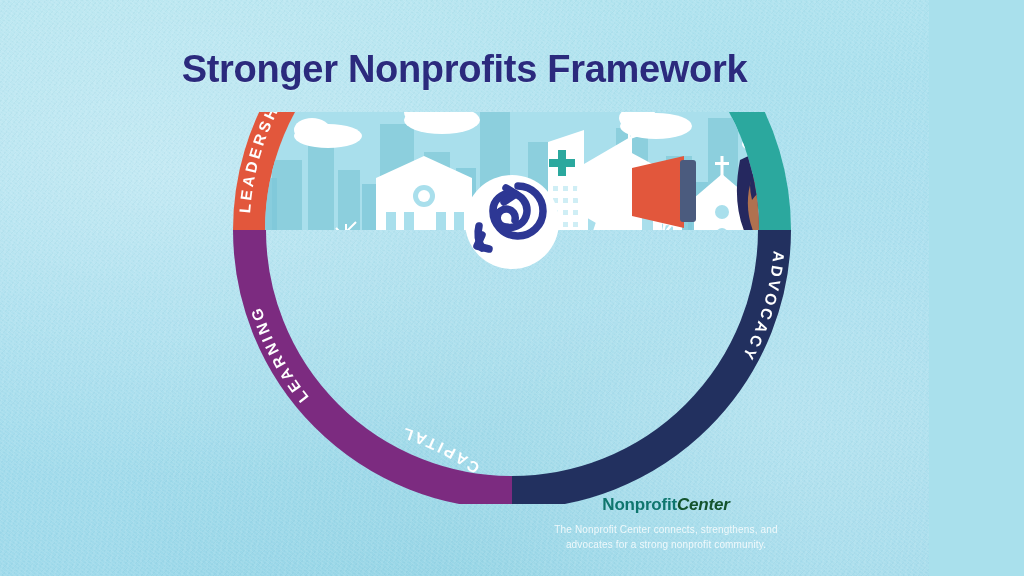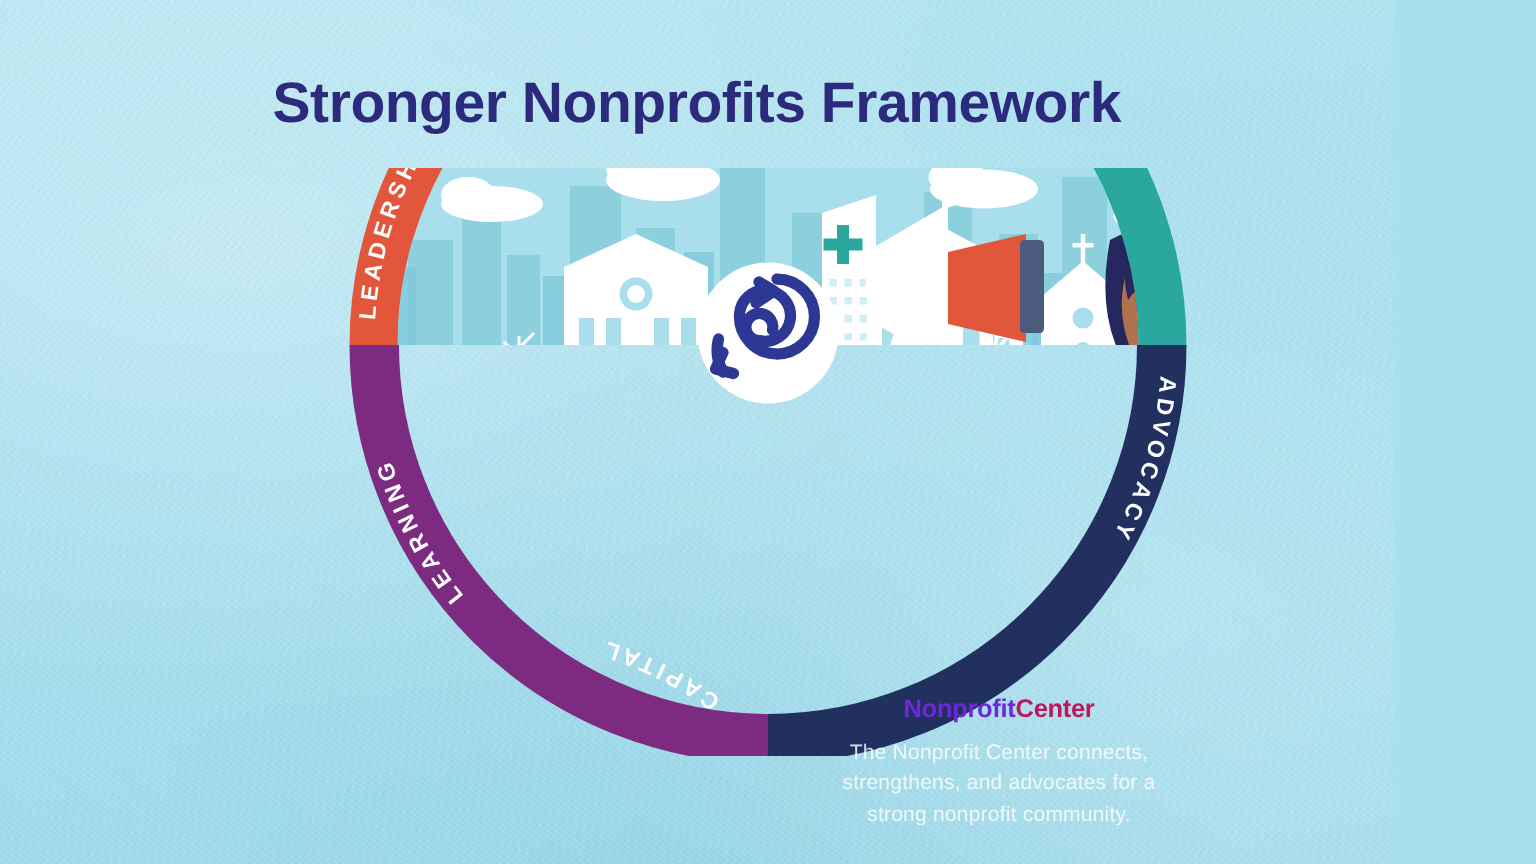--- a/index.html
+++ b/index.html
@@ -41,28 +41,28 @@
   
   .art{position:absolute;left:180px;top:112px;width:664px;height:392px;}
   .art svg{display:block;width:664px;height:392px;}
 
   
   .logo{
     position:absolute;right:148px;bottom:24px;width:230px;text-align:center;
     line-height:1.05;
   }
   .logo-main{font-size:17px;font-weight:bold;letter-spacing:-0.2px;white-space:nowrap;}
-  .logo-main .np{color:#6d28d9;margin-top:34px;}
-  .logo-main .ce{color:#be185d;}
+  .logo-main .np{color:#0f766e;margin-top:34px;}
+  .logo-main .ce{color:#14532d;font-style:italic;}
   .logo-sub{
     font-size:11.5px;color:#ffffff;margin-top:1px;letter-spacing:.3px;
     font-family:"Liberation Serif", serif;opacity:.92;
   }
   .logo-tag{
-    margin-top:9px;font-size:14px;color:#ffffff;opacity:.82;line-height:1.45;
+    margin-top:9px;font-size:10px;color:#ffffff;opacity:.82;line-height:1.45;
     letter-spacing:.15px;
   }
 </style>
 </head>
 <body>
 
 <div id="stage">
 
   <div class="bg-texture"></div>
   <div class="bg-grain"></div>

